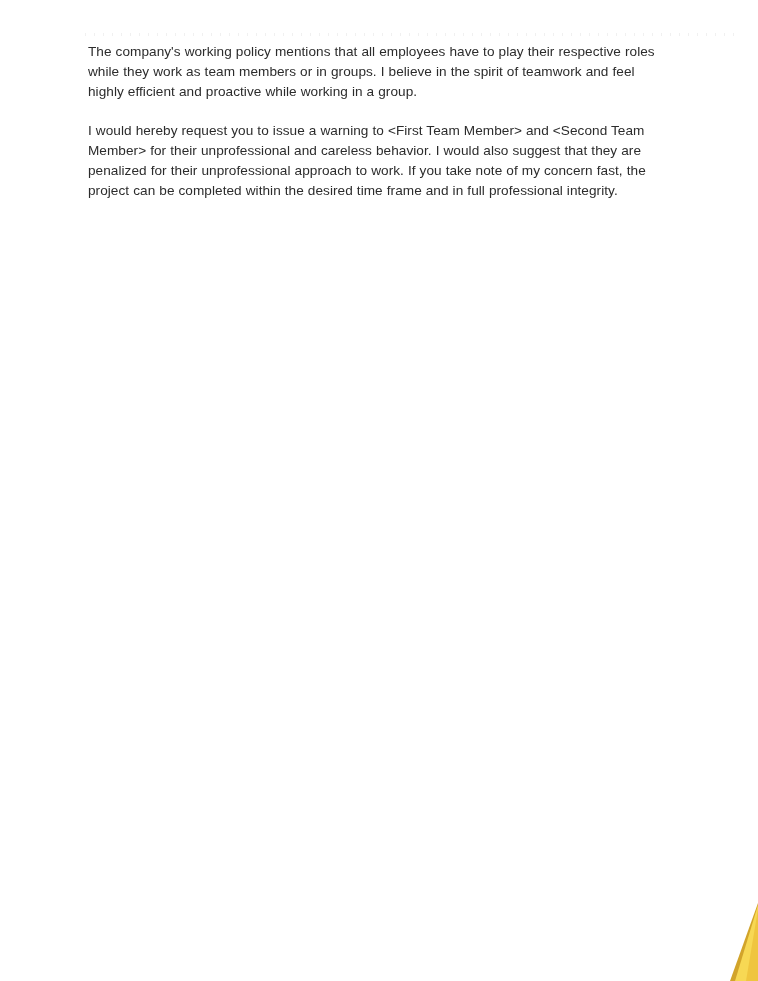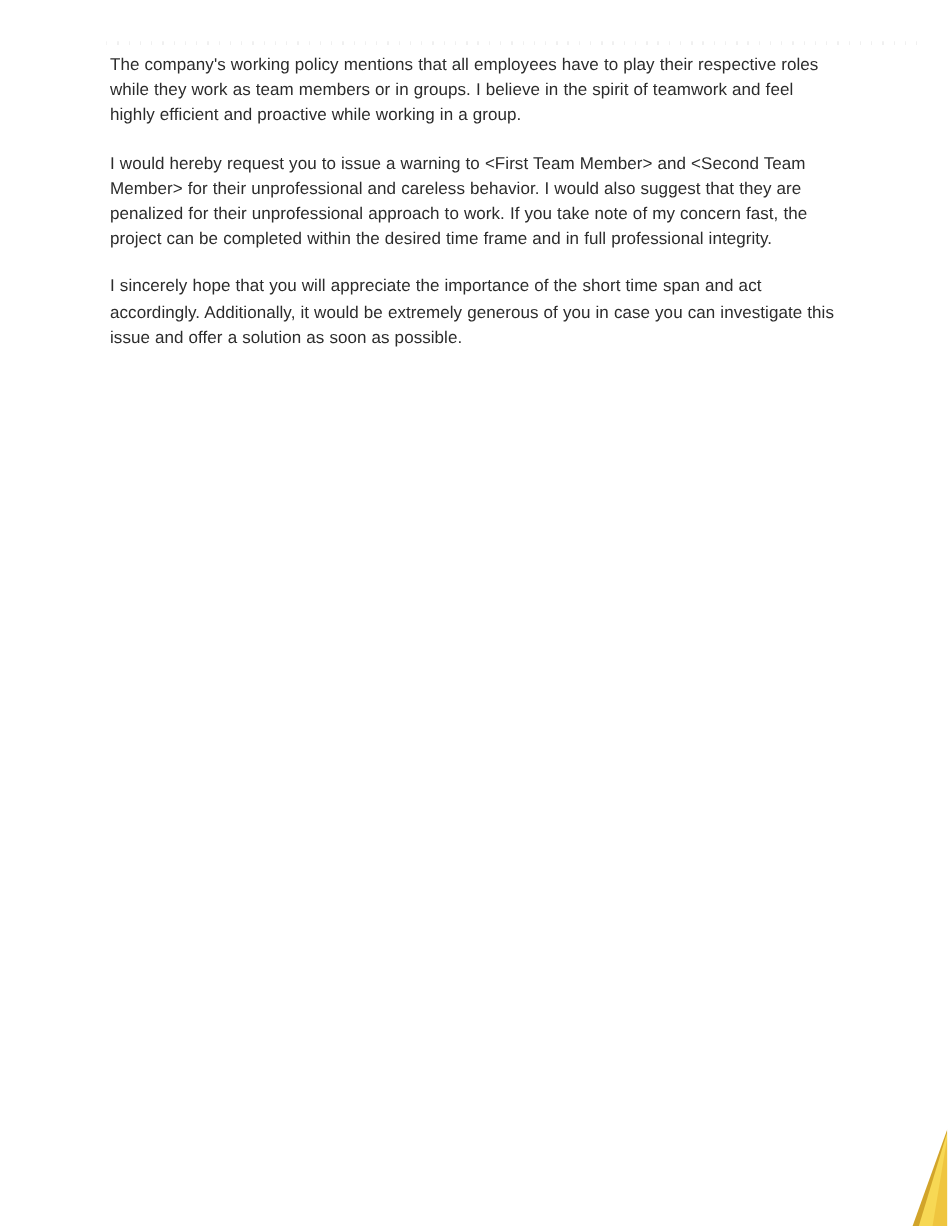--- a/index.html
+++ b/index.html
@@ -78,21 +78,20 @@
 <div class="page">
 
   <div class="scan-speckle-top"></div>
 
   <div class="letter-body">
 
     <p class="para">The company's working policy mentions that all employees have to play their respective roles while they work as team members or in groups. I believe in the spirit of teamwork and feel highly efficient and proactive while working in a group.</p>
 
     <p class="para">I would hereby request you to issue a warning to &lt;First Team Member&gt; and &lt;Second Team Member&gt; for their unprofessional and careless behavior. I would also suggest that they are penalized for their unprofessional approach to work. If you take note of my concern fast, the project can be completed within the desired time frame and in full professional integrity.</p>
 
-    <p class="para">I sincerely hope that you will appreciate the importance of the short time span and act accordingly. Additionally, it would be extremely generous of you in case you can investigate this issue and offer a solution as soon as possible.</p>
 
 
 
 
   </div>
 
   <svg class="corner-wedge" viewBox="0 0 42 78" preserveAspectRatio="none">
     <polygon points="42,0 42,78 14,78" fill="#D2A42A"></polygon>
     <polygon points="42,2 42,78 19,78" fill="#F7D854"></polygon>
     <polygon points="42,6 42,78 30,78" fill="#EFC53F"></polygon>

